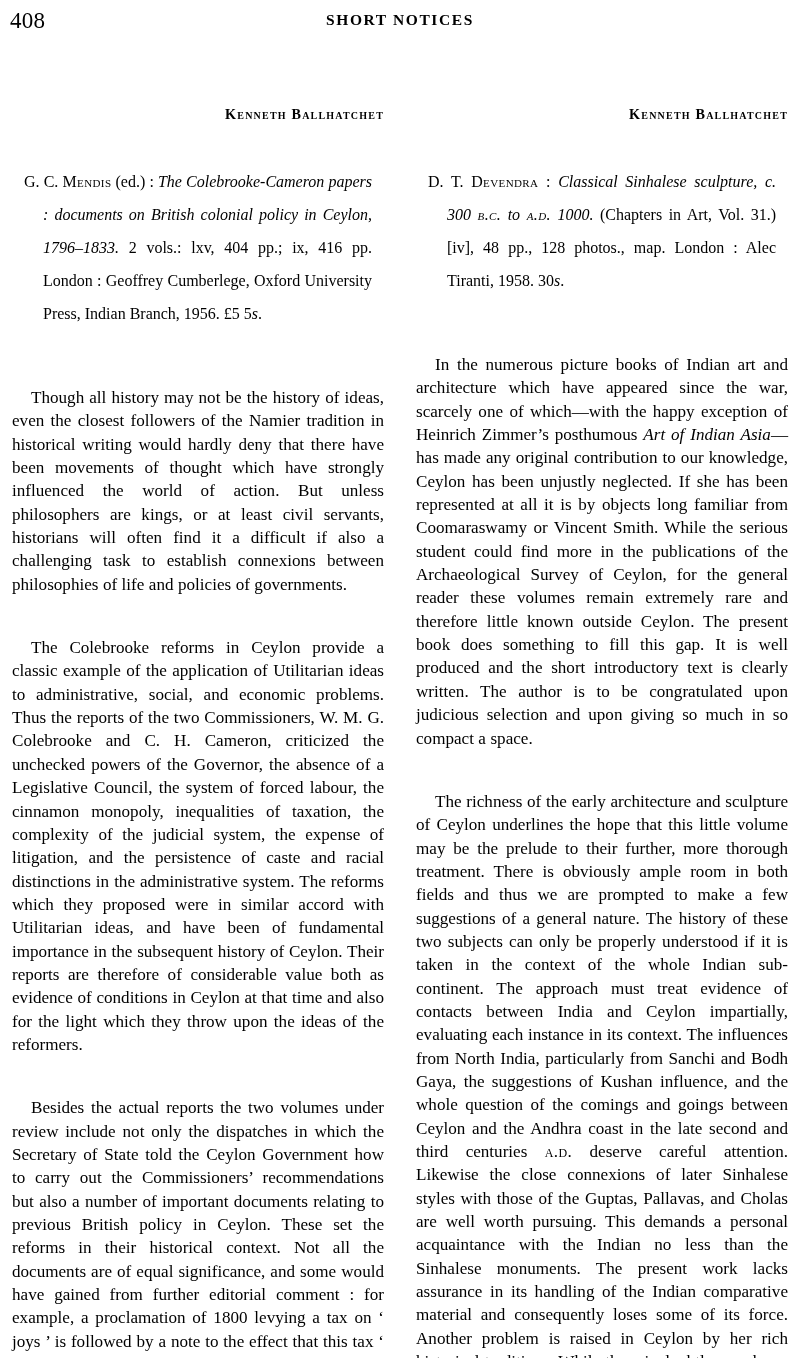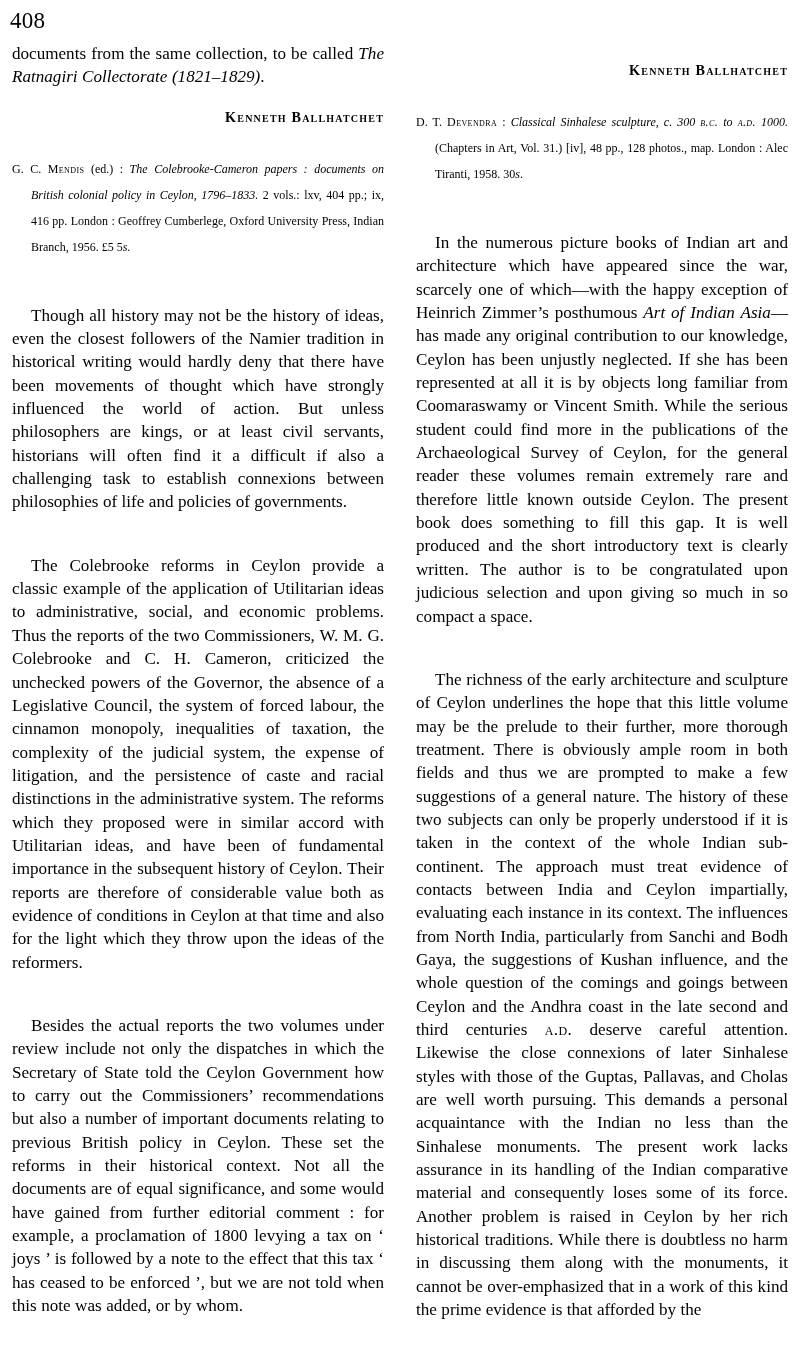--- a/index.html
+++ b/index.html
@@ -73,62 +73,63 @@
     text-justify: inter-word;
     -webkit-hyphens: none;
     hyphens: none;
     word-spacing: 0.2px;
   }
   p.indent { text-indent: 19px; margin-top: 40px; }
   p.noindent { text-indent: 0; }
 
   
   .entry-head {
-    font-size: 12px;
-    line-height: 26px;
+    font-size: 16px;
+    line-height: 33px;
     text-align: justify;
     text-indent: 0;
-    margin: 0;
+    margin: 12px;
     padding-left: 19px;
   }
   .entry-head .hang {
     margin-left: -19px;
   }
   .sc {
     font-variant: small-caps;
     letter-spacing: 0.4px;
   }
   .it { font-style: italic; }
 
   
   .signature {
     font-variant: small-caps;
     font-size: 14.2px;
     letter-spacing: 1.2px;
     text-align: right;
     font-weight: 600;
+    margin-top: 44px;
   }
   .gap-sig-top { height: 20px; }
   .gap-sig-bottom { height: 30px; }
   .gap-head-body { height: 4px; }
 </style>
 </head>
 <body>
 
 <div class="page">
 
   <div class="running-head">
     <div class="folio">408</div>
+    <div class="head-title">SHORT NOTICES</div>
   </div>
 
   <div class="cols">
 
     <div class="col">
 
-      <p class="noindent"><span>documents from the same collection, to be called </span><span class="it">The Ratnagiri Collectorate (1821–1829)</span><span>.</span></p>
 
       <div class="gap-sig-top"></div>
       <div class="signature">Kenneth Ballhatchet</div>
       <div class="gap-sig-bottom"></div>
 
       <div class="entry-head"><span class="hang">G. C. </span><span class="sc">Mendis</span><span> (ed.) : </span><span class="it">The Colebrooke-Cameron papers : documents on British colonial policy in Ceylon, 1796–1833.</span><span> 2 vols.: lxv, 404 pp.; ix, 416 pp. London : Geoffrey Cumberlege, Oxford University Press, Indian Branch, 1956. £5 5</span><span class="it">s</span><span>.</span></div>
 
       <div class="gap-head-body"></div>
 
       <p class="indent">Though all history may not be the history of ideas, even the closest followers of the Namier tradition in historical writing would hardly deny that there have been movements of thought which have strongly influenced the world of action.  But unless philosophers are kings, or at least civil servants, historians will often find it a difficult if also a challenging task to establish connexions between philosophies of life and policies of governments.</p>

